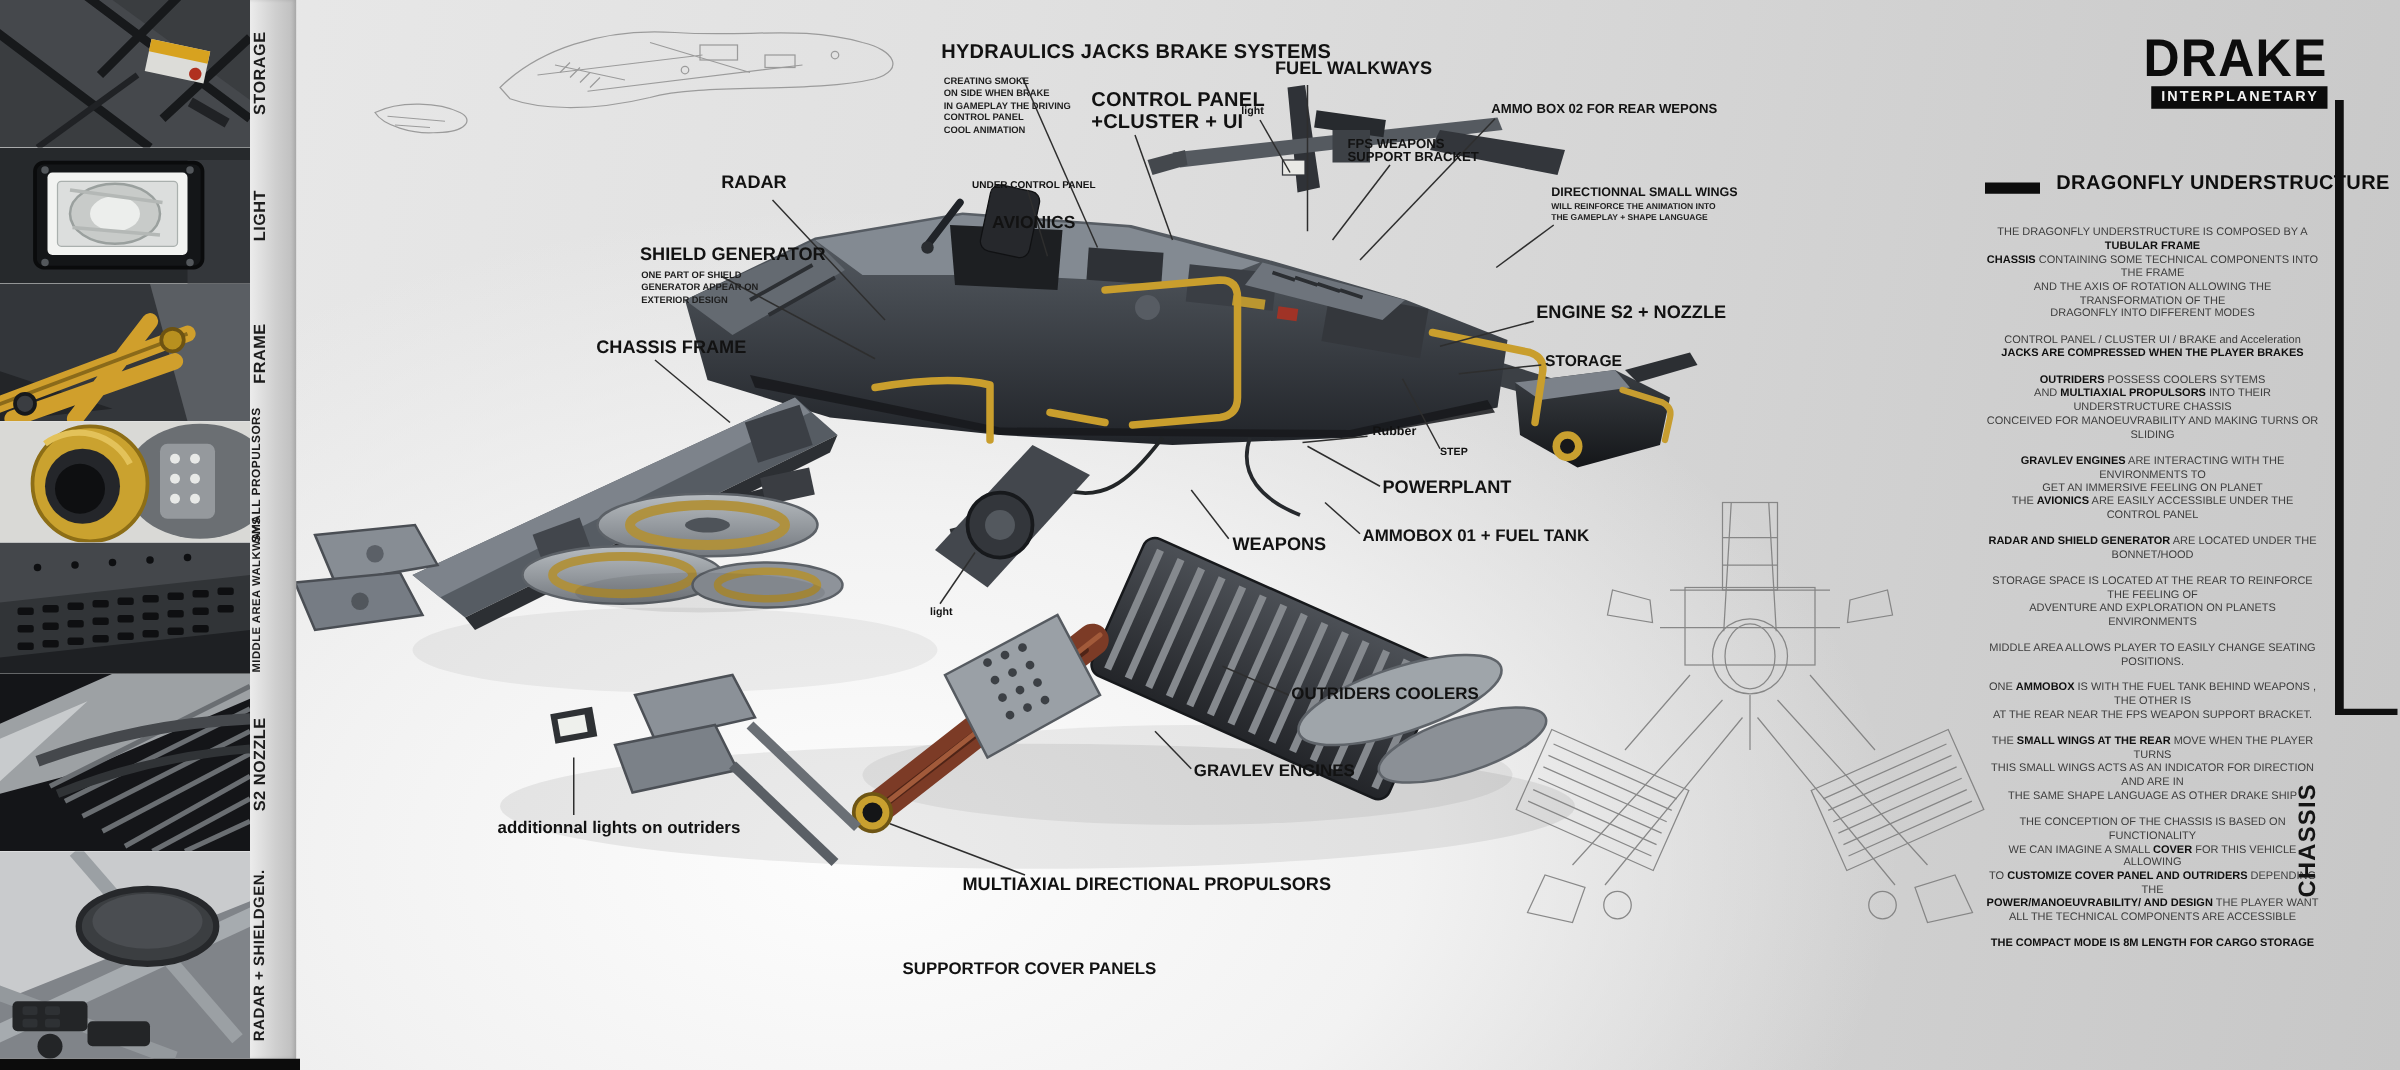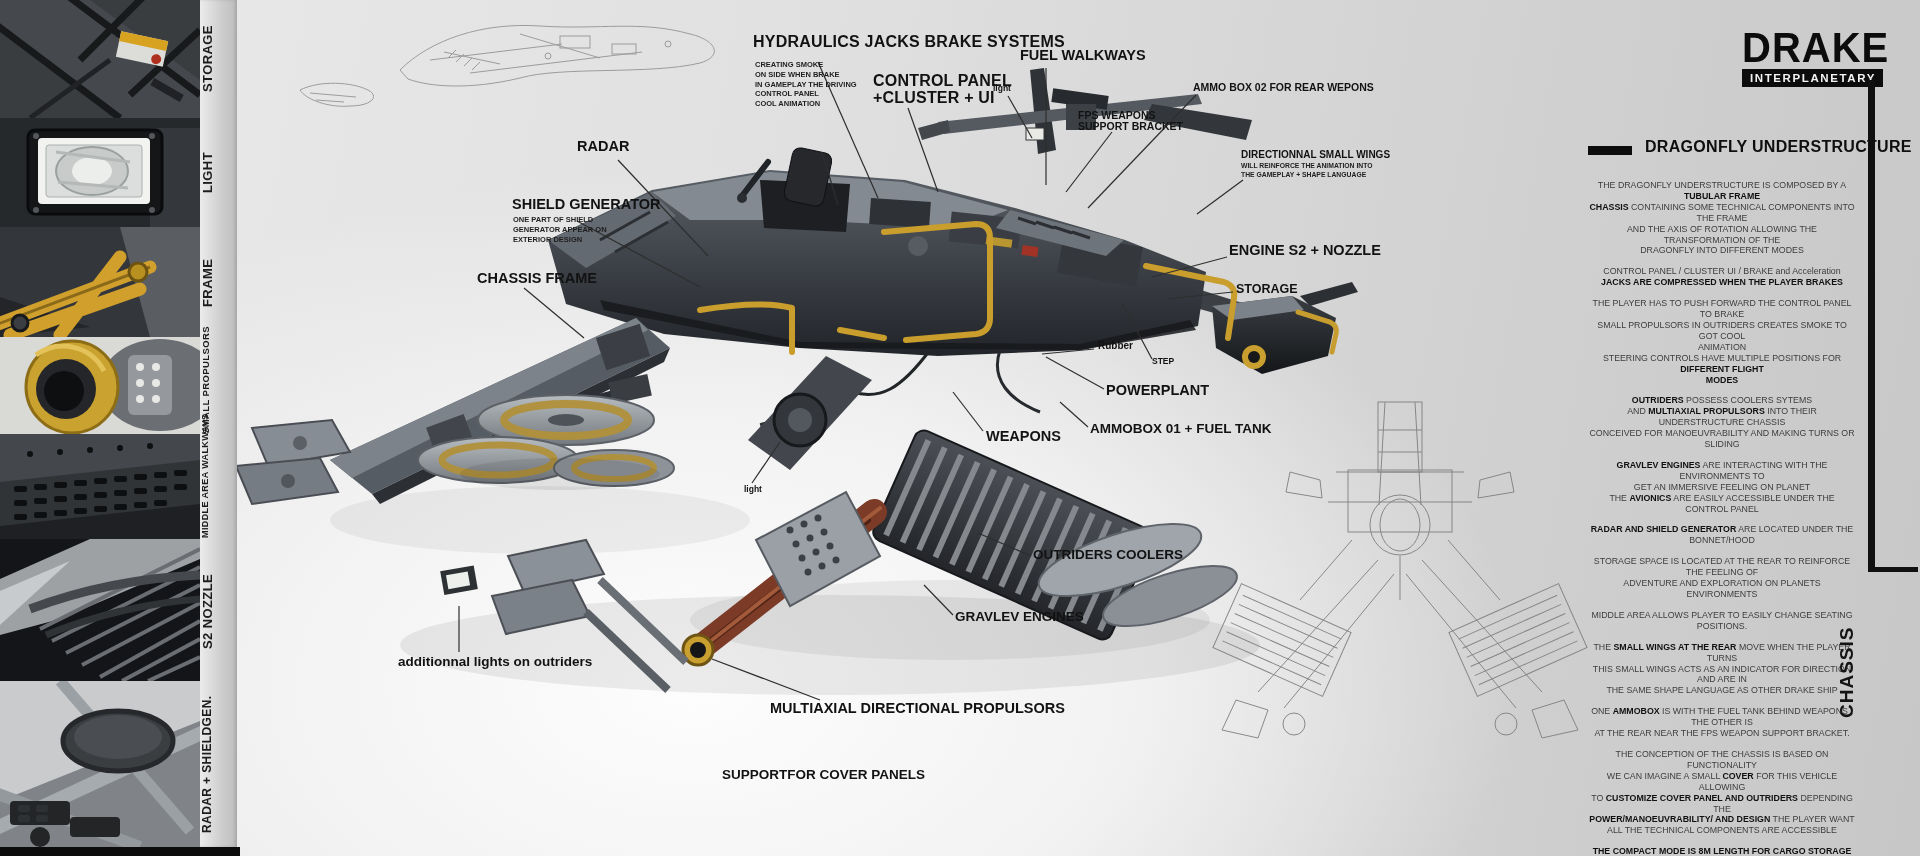--- a/index.html
+++ b/index.html
@@ -43,21 +43,21 @@
   .rp-p{margin:0 0 10px 0;font-size:8.8px;line-height:1.24;color:#3c3c3c;white-space:pre-line;text-align:center;}
   .rp-p b{color:#101010;}
   #v-bar{position:absolute;left:1868px;top:80px;width:7px;height:492px;background:#101010;z-index:5;}
   #h-bar{position:absolute;left:1868px;top:567px;width:50px;height:5px;background:#101010;z-index:5;}
   #chassis-label{
     position:absolute;left:1836px;top:578px;height:140px;z-index:5;
     writing-mode:vertical-rl;transform:rotate(180deg);
     font-size:19px;font-weight:bold;color:#141414;letter-spacing:1px;
   }
   
-  #brand{position:absolute;left:1742px;top:26px;width:172px;z-index:5;}
+  #brand{position:absolute;left:1690px;top:26px;width:172px;z-index:5;text-align:right;}
   #brand-name{font-size:40px;font-weight:900;color:#0c0c0c;letter-spacing:1px;line-height:1;transform:scaleY(1.06);transform-origin:top right;}
   #brand-sub{display:inline-block;margin-top:3px;background:#0c0c0c;color:#f3f3f3;font-size:11.5px;font-weight:bold;letter-spacing:1.6px;padding:3px 7px 3px 8px;}
   
   #render-layer{position:absolute;left:0;top:0;z-index:1;}
   #leader-layer{position:absolute;left:0;top:0;z-index:4;pointer-events:none;}
 </style>
 </head>
 <body>
 
 <div id="canvas">
@@ -442,20 +442,24 @@
   <div id="bottom-bar"></div>
 
   <div class="cl s17" style="left:753px;top:33px">HYDRAULICS JACKS  BRAKE SYSTEMS</div>
   <div class="cl note" style="left:755px;top:60px">CREATING SMOKE
 ON SIDE WHEN BRAKE
 IN GAMEPLAY THE DRIVING
 CONTROL PANEL
 COOL  ANIMATION</div>
   <div class="cl s17" style="left:873px;top:72px">CONTROL PANEL
 +CLUSTER + UI</div>
+  <div class="cl ctr" style="left:762px;top:127px;width:130px">
+    <div style="font-size:8px;font-weight:bold">UNDER  CONTROL PANEL</div>
+    <div style="font-size:14px;font-weight:bold">AVIONICS</div>
+  </div>
   <div class="cl s15" style="left:1020px;top:48px">FUEL WALKWAYS</div>
   <div class="cl tiny" style="left:993px;top:84px">light</div>
   <div class="cl s11" style="left:1193px;top:82px">AMMO BOX 02 FOR REAR WEPONS</div>
   <div class="cl s11" style="left:1078px;top:110px">FPS WEAPONS
 SUPPORT BRACKET</div>
   <div class="cl s10" style="left:1241px;top:150px">DIRECTIONNAL SMALL WINGS</div>
   <div class="cl note" style="left:1241px;top:162px;font-size:6.8px">WILL REINFORCE THE ANIMATION  INTO
 THE GAMEPLAY      + SHAPE LANGUAGE</div>
   <div class="cl s15" style="left:577px;top:139px">RADAR</div>
   <div class="cl s15" style="left:512px;top:197px">SHIELD GENERATOR</div>
@@ -484,40 +488,35 @@
 
   <div id="rp-heading-dash"></div>
   <div id="rp-heading">DRAGONFLY UNDERSTRUCTURE</div>
   <div id="rp-paragraphs">
     <p class="rp-p"><span>THE DRAGONFLY UNDERSTRUCTURE IS COMPOSED BY A  </span><b>TUBULAR FRAME
 CHASSIS</b><span> CONTAINING SOME TECHNICAL COMPONENTS INTO THE FRAME
 AND THE AXIS OF ROTATION ALLOWING THE TRANSFORMATION OF THE
 DRAGONFLY INTO DIFFERENT MODES</span></p>
     <p class="rp-p"><span>CONTROL PANEL / CLUSTER UI / BRAKE and Acceleration
 </span><b>JACKS ARE COMPRESSED WHEN THE PLAYER BRAKES</b></p>
-    <p class="rp-p"><span>THE PLAYER HAS TO PUSH FORWARD THE CONTROL PANEL TO BRAKE
-SMALL PROPULSORS IN OUTRIDERS CREATES SMOKE TO GOT  COOL
-ANIMATION
-STEERING CONTROLS HAVE MULTIPLE POSITIONS FOR </span><b>DIFFERENT FLIGHT
-MODES</b></p>
     <p class="rp-p"><b>OUTRIDERS</b><span>  POSSESS COOLERS SYTEMS
 AND </span><b>MULTIAXIAL PROPULSORS</b><span> INTO  THEIR UNDERSTRUCTURE CHASSIS
 CONCEIVED FOR MANOEUVRABILITY AND MAKING TURNS OR SLIDING</span></p>
     <p class="rp-p"><b>GRAVLEV ENGINES</b><span> ARE INTERACTING WITH THE ENVIRONMENTS TO
 GET AN IMMERSIVE FEELING  ON PLANET
 THE </span><b>AVIONICS</b><span> ARE EASILY ACCESSIBLE UNDER THE CONTROL PANEL</span></p>
     <p class="rp-p"><b>RADAR AND  SHIELD GENERATOR</b><span> ARE LOCATED UNDER THE BONNET/HOOD</span></p>
     <p class="rp-p"><span>STORAGE SPACE IS  LOCATED AT THE REAR TO REINFORCE THE FEELING OF
 ADVENTURE AND EXPLORATION ON PLANETS ENVIRONMENTS</span></p>
     <p class="rp-p"><span>MIDDLE AREA ALLOWS PLAYER TO EASILY CHANGE SEATING POSITIONS.</span></p>
+    <p class="rp-p"><span>ONE </span><b>AMMOBOX</b><span>  IS WITH THE FUEL TANK BEHIND WEAPONS , THE OTHER IS
+AT THE REAR NEAR THE FPS WEAPON SUPPORT BRACKET.</span></p>
     <p class="rp-p"><span>THE </span><b>SMALL WINGS AT THE REAR</b><span> MOVE WHEN THE  PLAYER TURNS
 THIS SMALL WINGS ACTS AS AN INDICATOR FOR DIRECTION AND ARE IN
 THE SAME SHAPE LANGUAGE AS OTHER DRAKE SHIP</span></p>
-    <p class="rp-p"><span>ONE </span><b>AMMOBOX</b><span>  IS WITH THE FUEL TANK BEHIND WEAPONS , THE OTHER IS
-AT THE REAR NEAR THE FPS WEAPON SUPPORT BRACKET.</span></p>
     <p class="rp-p"><span>THE CONCEPTION OF THE CHASSIS IS BASED ON FUNCTIONALITY
 WE CAN IMAGINE A SMALL </span><b>COVER</b><span> FOR THIS VEHICLE ALLOWING
 TO </span><b>CUSTOMIZE COVER PANEL AND OUTRIDERS</b><span> DEPENDING THE
 </span><b>POWER/MANOEUVRABILITY/ AND DESIGN</b><span> THE PLAYER WANT
 ALL THE TECHNICAL COMPONENTS ARE ACCESSIBLE</span></p>
     <p class="rp-p"><b>THE COMPACT MODE IS 8M LENGTH FOR CARGO STORAGE</b></p>
   </div>
   <div id="v-bar"></div>
   <div id="h-bar"></div>
   <div id="chassis-label">CHASSIS</div>

